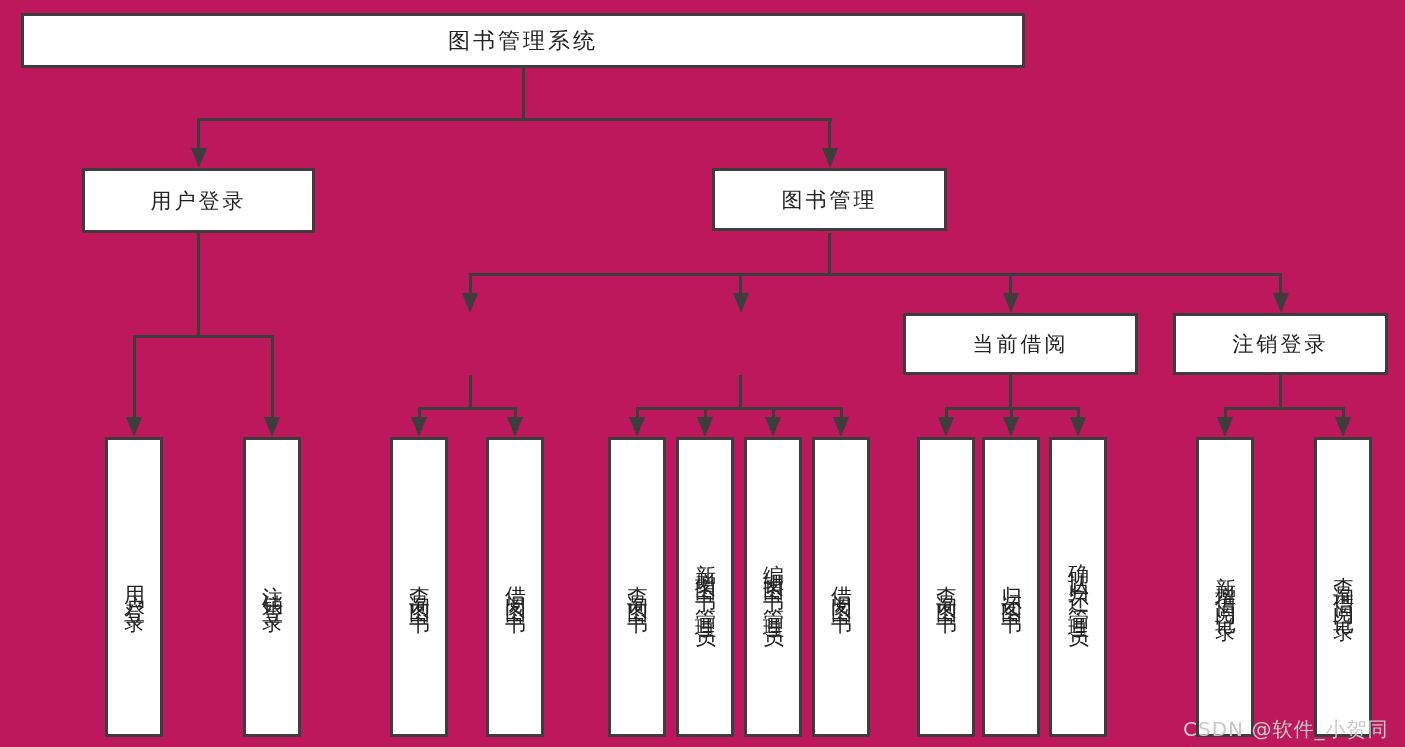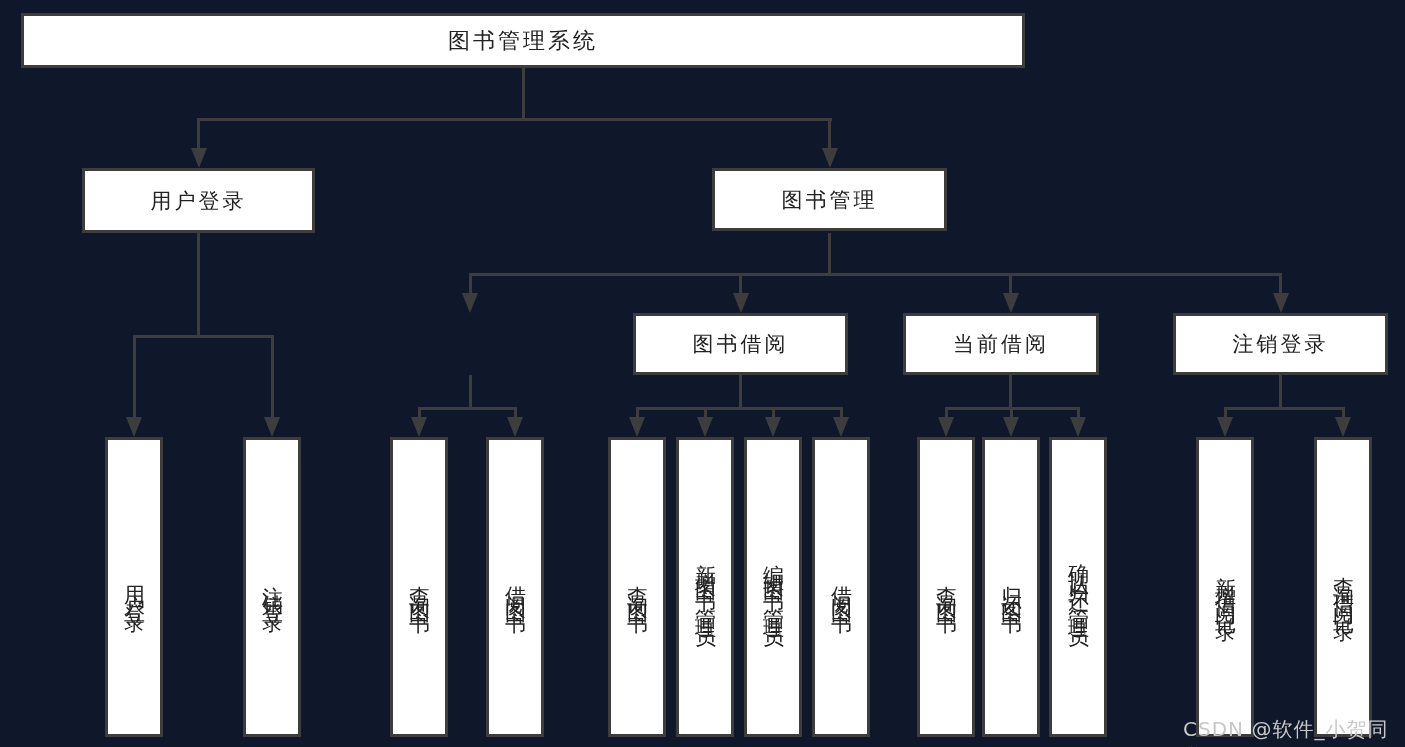--- a/index.html
+++ b/index.html
@@ -1,20 +1,20 @@
 <!DOCTYPE html>
 <html style="--line: #3d3d3d; --text: #222222; --box-bg: #ffffff; --watermark: #c8c8c8;"><head>
 <meta charset="utf-8">
 <style>
   :root{
     --line:#3d3d3d; --text:#222222; --box-bg:#ffffff; --watermark:#c8c8c8;
   }
   html,body{margin:0;padding:0;background:#fff;}
   .canvas{
-    position:relative;width:1405px;height:747px;background:#0f172a;overflow:hidden;
+    position:relative;width:1405px;height:747px;background:#be185d;overflow:hidden;
     font-family:"DejaVu Sans","Liberation Sans",sans-serif;color:var(--text);
   }
   .box{
     position:absolute;box-sizing:border-box;border:3px solid var(--line);
     background:var(--box-bg);display:flex;align-items:center;justify-content:center;
     font-size:21px;letter-spacing:3px;white-space:nowrap;
   }
   .box.title{font-size:22px;}
   .box-v{
     position:absolute;box-sizing:border-box;border:3px solid var(--line);
@@ -71,24 +71,21 @@
   <div class="hline" style="left:468.5px;top:273px;width:813px"></div>
   <div class="vline" style="left:468.5px;top:273px;height:20px"></div>
   <div class="ahead" style="left:462px;top:293px"></div>
   <div class="vline" style="left:739px;top:273px;height:20px"></div>
   <div class="ahead" style="left:732.5px;top:293px"></div>
   <div class="vline" style="left:1009px;top:273px;height:20px"></div>
   <div class="ahead" style="left:1002.5px;top:293px"></div>
   <div class="vline" style="left:1279px;top:273px;height:20px"></div>
   <div class="ahead" style="left:1272.5px;top:293px"></div>
 
-  <div class="box" style="left:633px;top:313px;width:215px;height:62px">
-    <span>图书借阅</span>
-  </div>
-  <div class="box" style="left:903px;top:313px;width:196px;height:62px">
+  <div class="box" style="left:903px;top:313px;width:235px;height:62px">
     <span>当前借阅</span>
   </div>
   <div class="box" style="left:1173px;top:313px;width:215px;height:62px">
     <span>注销登录</span>
   </div>
 
   <div class="vline" style="left:468.5px;top:375px;height:32px"></div>
   <div class="vline" style="left:739px;top:375px;height:32px"></div>
   <div class="vline" style="left:1009px;top:375px;height:32px"></div>
   <div class="vline" style="left:1279px;top:375px;height:32px"></div>

